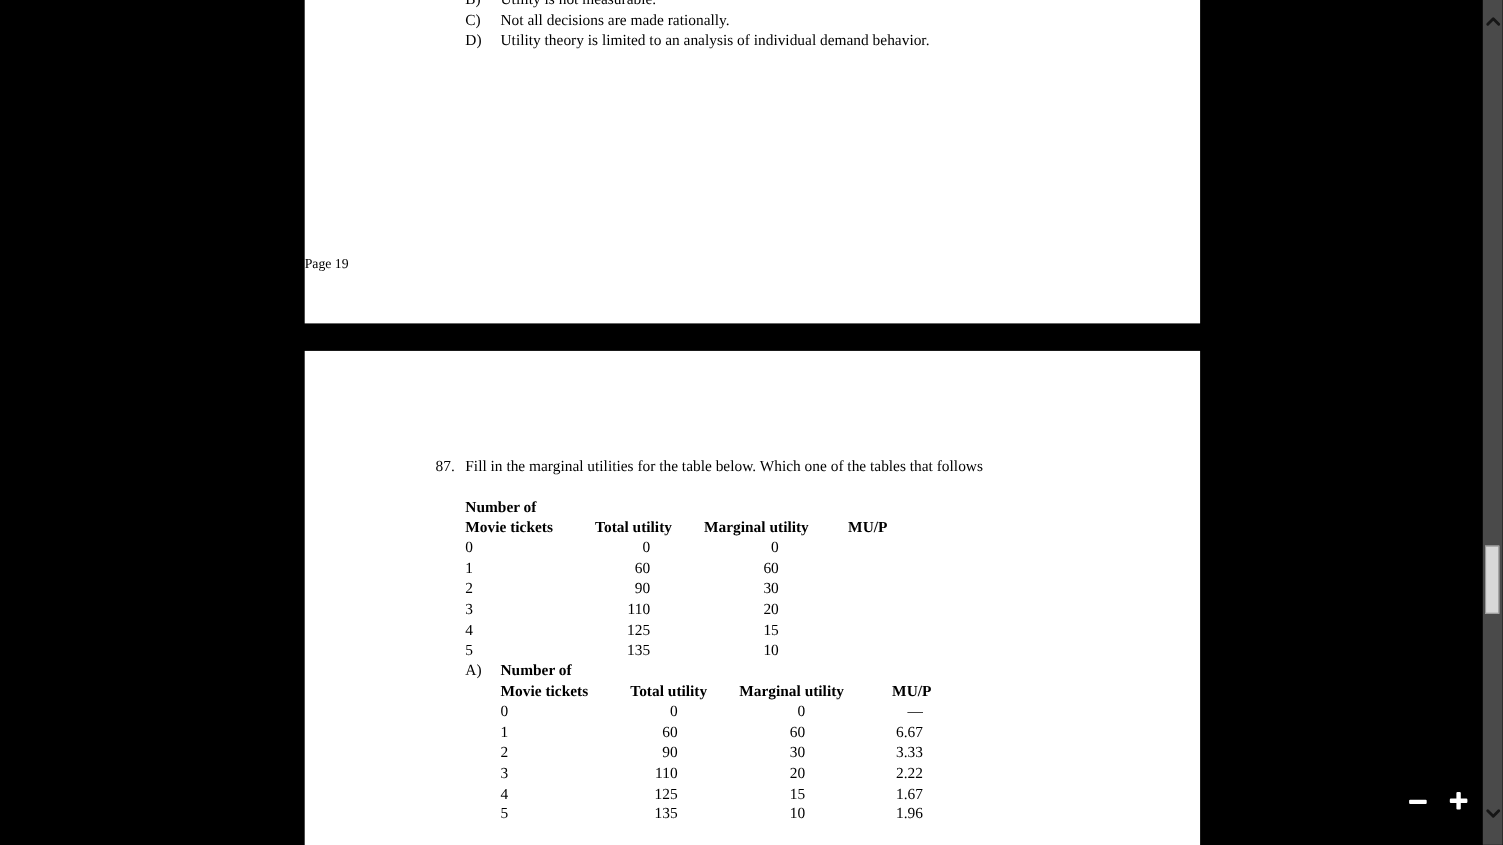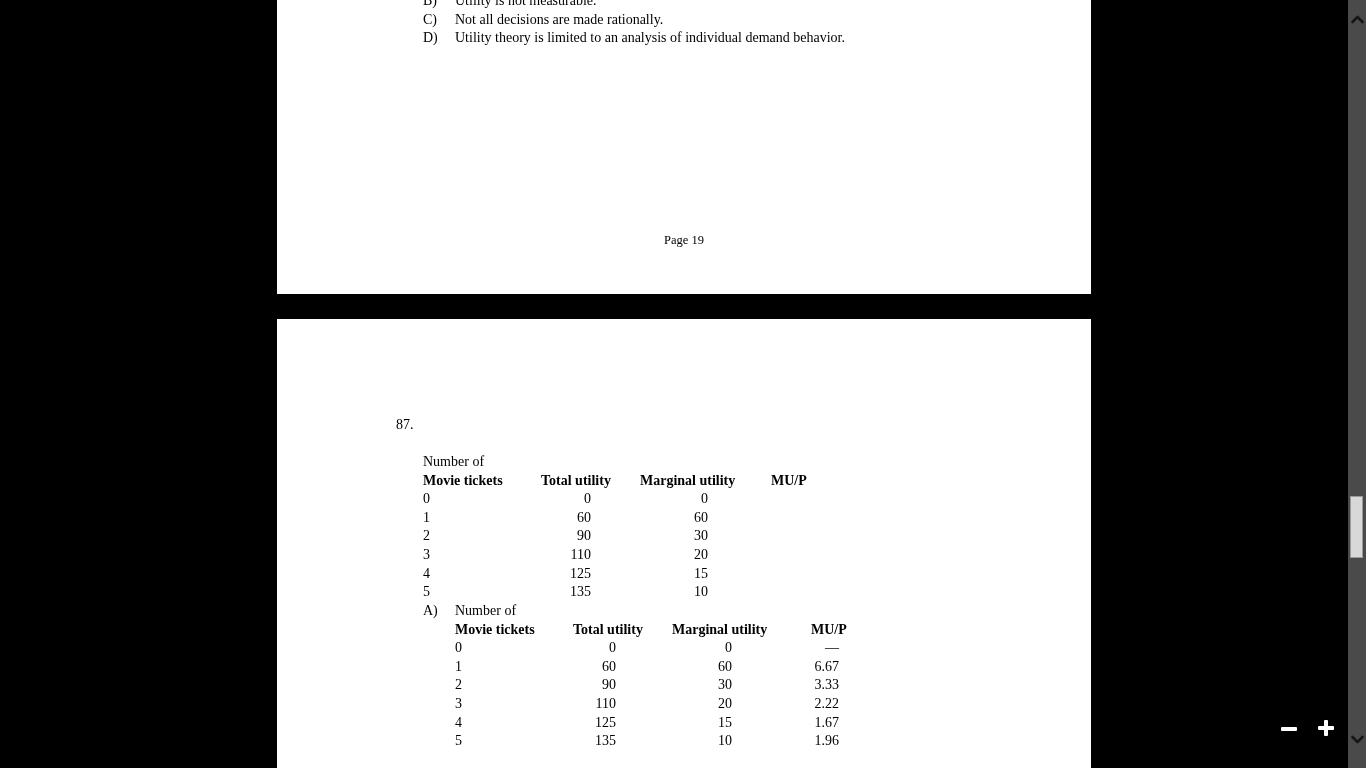--- a/index.html
+++ b/index.html
@@ -9,36 +9,36 @@
   .viewer { position:absolute; inset:0; background:#000; }
 
   .page { position:absolute; left:277px; width:814px; background:#fff; overflow:hidden; color:#000; font-size:14px; line-height:18.6px; }
   #page1 { top:0; height:294px; }
   #page2 { top:306px; height:462px;margin-top:13px; }
 
   
   .options-block { position:absolute; left:146px; top:-8px; }
   .opt-row { display:flex; }
   .opt-label { display:inline-block; width:32px; }
-  .page-footer { position:absolute; top:231px; left:0; width:100%; text-align:center; font-size:12.5px; }
+  .page-footer { position:absolute; top:231px; left:0; width:100%; font-size:12.5px; }
 
   
   .q-block { position:absolute; left:119px; top:97px; }
   .q-num { position:absolute; left:0; top:0; }
   .q-text { margin-left:27px; }
 
   .tbl .hrow, .tbl .row { display:grid; }
   .t1 { position:absolute; left:146px; top:134px; }
   .t1 .hrow, .t1 .row { grid-template-columns:118px 99px 131px 60px; }
   .ta-wrap { position:absolute; left:146px; top:283px; }
   .ta .hrow, .ta .row { grid-template-columns:118px 99px 131px 49px; }
   .ta { margin-left:32px; }
   .opt-a-label { position:absolute; left:0; top:0; }
 
-  .hdr1 { font-weight:normal; }
+  .hdr1 { font-weight:bold; }
   .hrow .cell { font-weight:bold; }
   .hrow .c4 { }
   .ta .hrow .c4 { padding-left:8px; }
 
   .t1 .row .c2 { text-align:right; padding-right:49px; }
   .t1 .row .c3 { text-align:right; padding-right:63px; }
   .ta .row .c2 { text-align:right; padding-right:56px; }
   .ta .row .c3 { text-align:right; padding-right:71px; }
   .ta .row .c4 { text-align:right; padding-right:13px; }
 
@@ -83,20 +83,21 @@
       </div>
     </div>
     <div class="page-footer">Page 19</div>
   </section>
 
   <section class="page" id="page2">
 
     <div class="q-block">
       <span class="q-num">87.</span>
       <div class="q-text">
+        <div>Fill in the marginal utilities for the table below. Which one of the tables that follows</div>
       </div>
     </div>
 
     <div class="tbl t1">
       <div class="hdr1">Number of</div>
       <div class="hrow">
         <div class="cell c1">Movie tickets</div>
         <div class="cell c2">Total utility</div>
         <div class="cell c3">Marginal utility</div>
         <div class="cell c4">MU/P</div>

